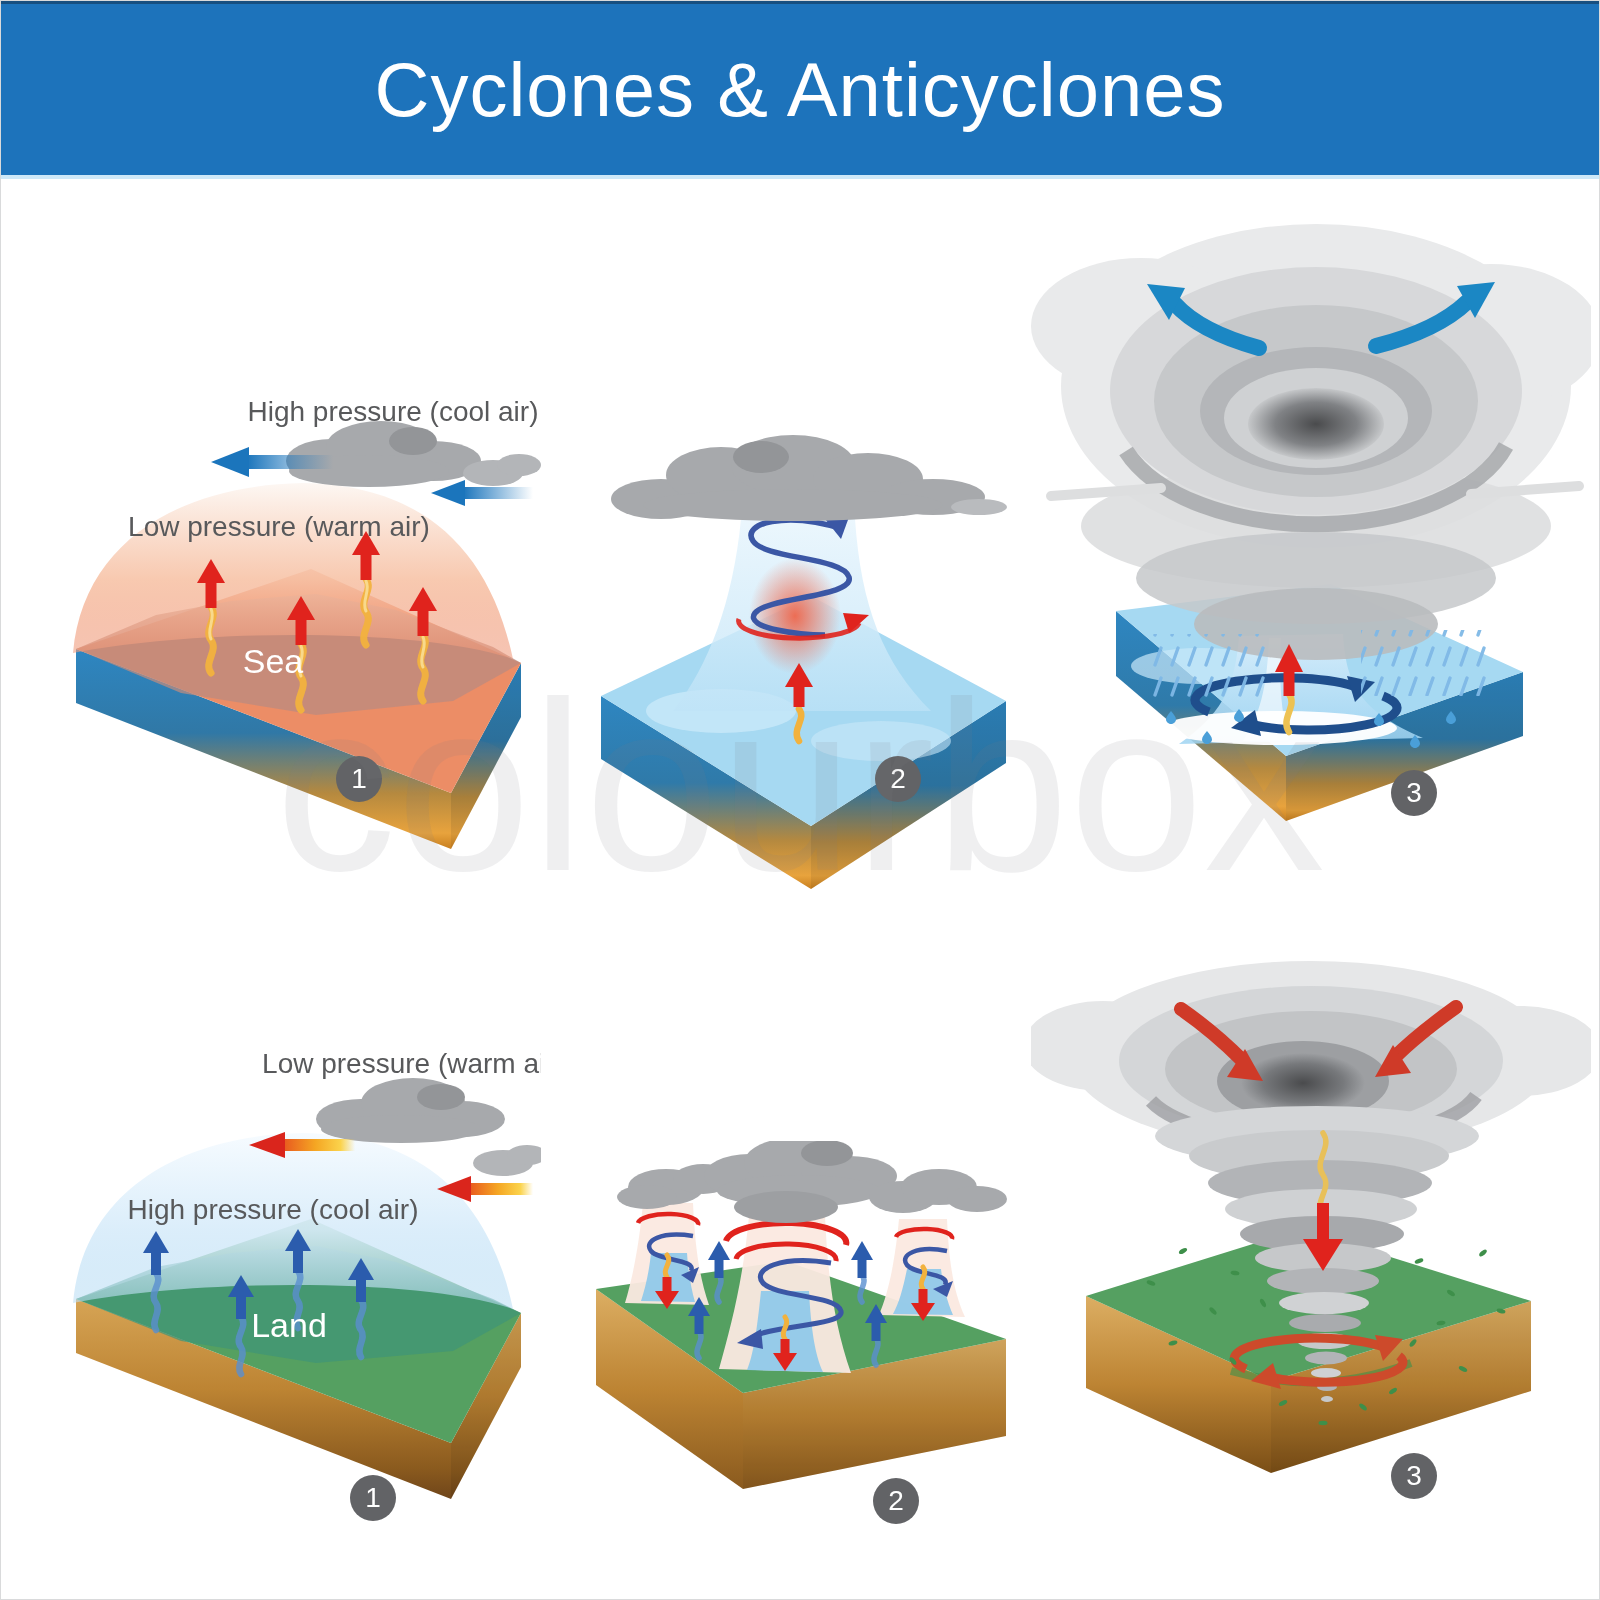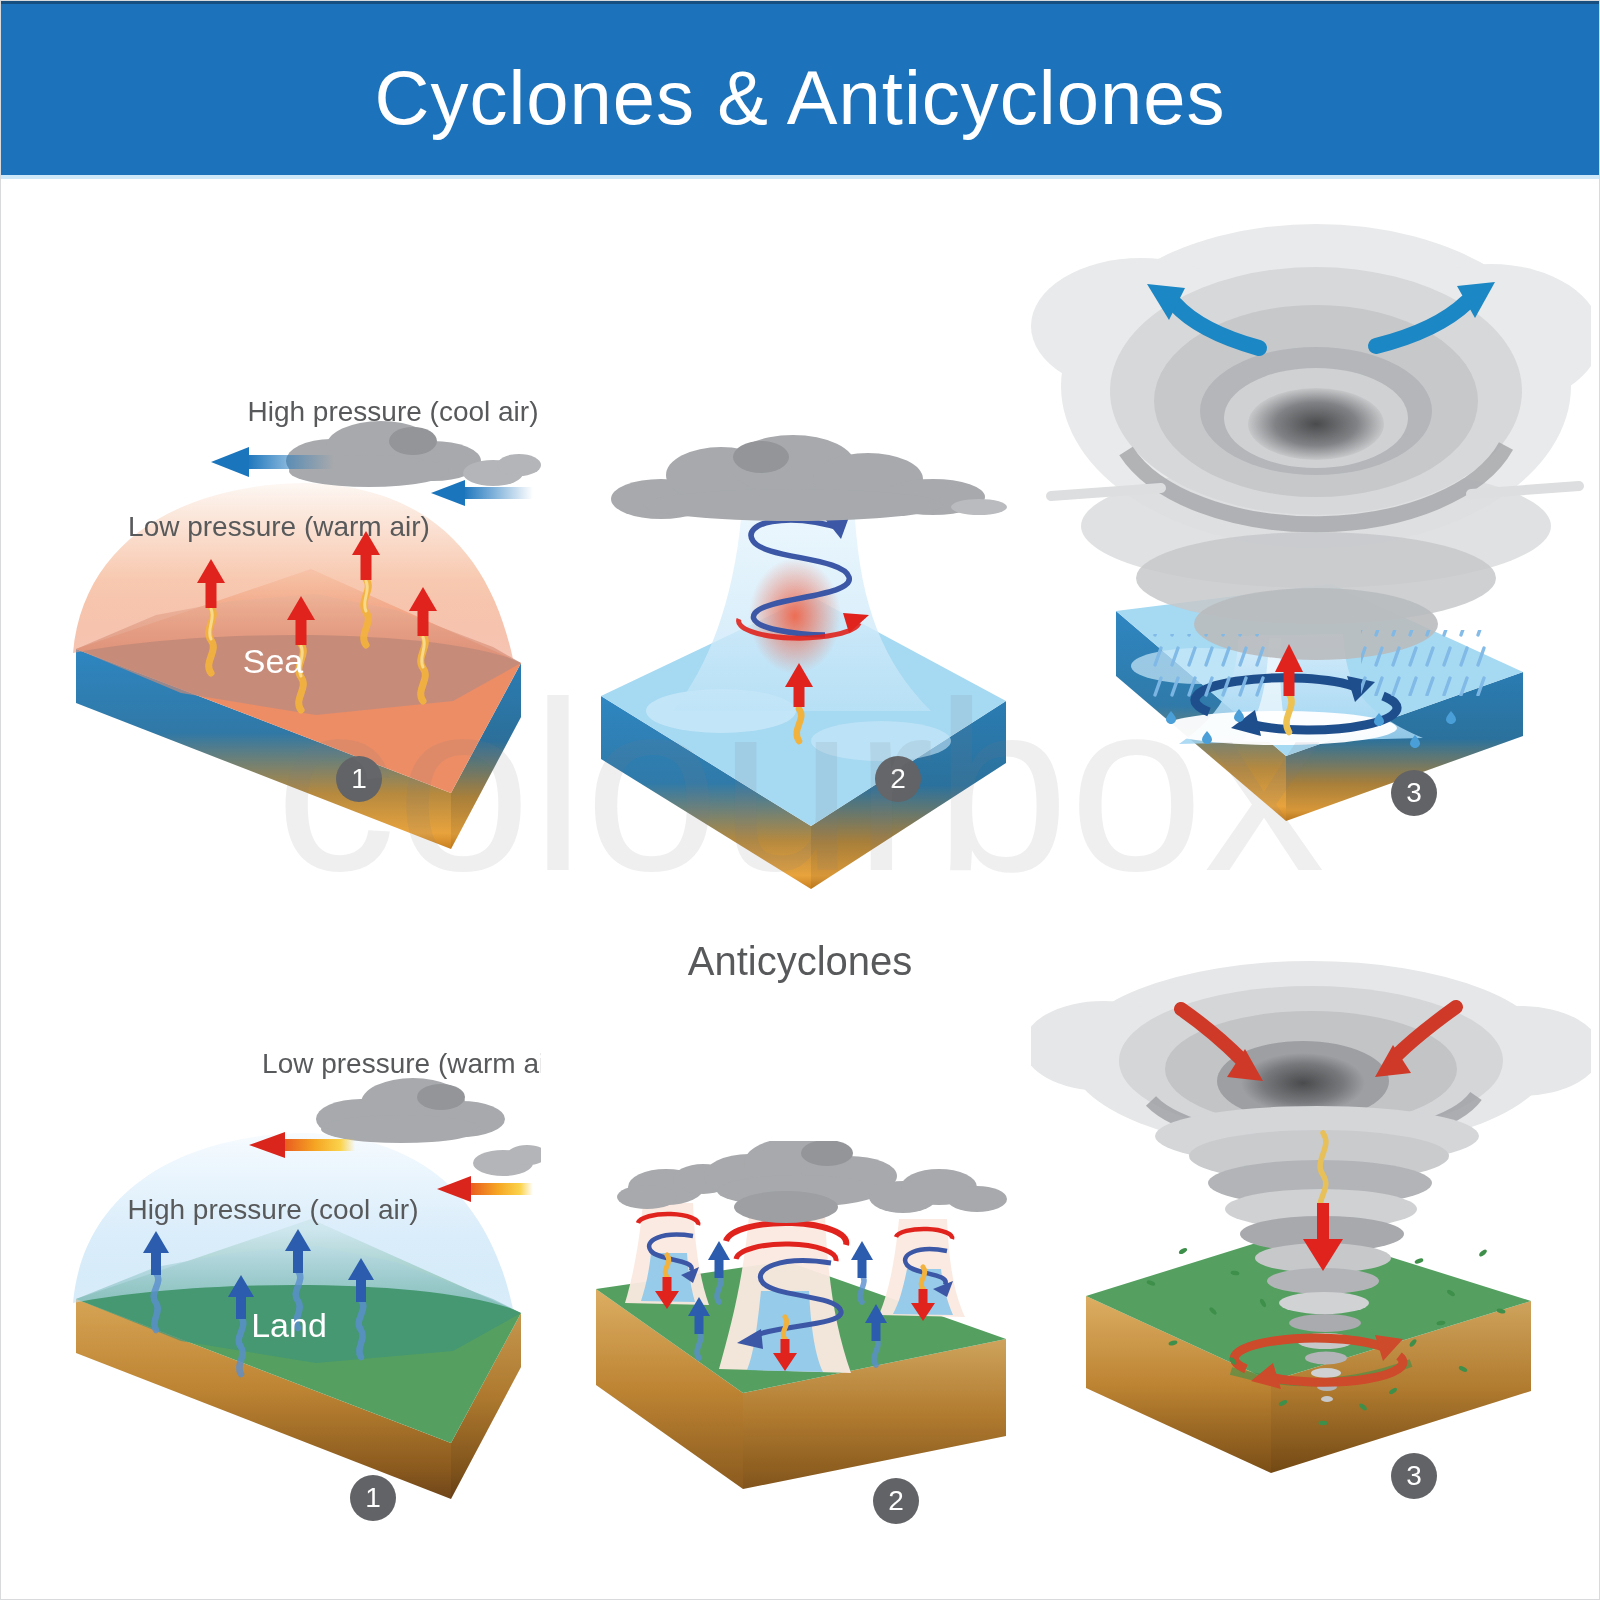--- a/index.html
+++ b/index.html
@@ -1,20 +1,20 @@
 <!DOCTYPE html>
 <html><head>
 <meta charset="utf-8">
 <style>
   html,body{margin:0;padding:0;background:#ffffff;}
   .page{position:relative;width:1600px;height:1600px;background:#ffffff;overflow:hidden;
         font-family:"Liberation Sans",sans-serif;border:1px solid #d9dadb;box-sizing:border-box;}
   .header{position:absolute;top:0;left:0;width:100%;height:178px;background:#1d73bb;
           border-top:3px solid #174f80;border-bottom:4px solid #cde8f8;box-sizing:border-box;z-index:2;}
-  .header h1{margin:8px;text-align:center;line-height:172px;font-size:76px;font-weight:400;
+  .header h1{margin:0;text-align:center;line-height:172px;font-size:76px;font-weight:400;
              color:#ffffff;letter-spacing:1px;}
   .section-title{position:absolute;left:0;width:100%;text-align:center;font-size:40px;
                  color:#58595b;z-index:2;}
   #cyc-title{top:228px;}
   #anti-title{top:938px;}
   .watermark{position:absolute;top:664px;left:0;width:100%;text-align:center;line-height:1;
              font-size:242px;font-weight:400;color:rgba(125,125,130,0.12);z-index:6;
              pointer-events:none;letter-spacing:0px;}
   .badge{position:absolute;width:46px;height:46px;border-radius:50%;background:#626366;
          color:#ffffff;font-size:28px;text-align:center;line-height:46px;z-index:5;}
@@ -25,21 +25,20 @@
 </style>
 </head>
 <body>
 
 <div class="page">
 
   <div class="header">
     <h1>Cyclones &amp; Anticyclones</h1>
   </div>
 
-  <div class="section-title" id="anti-title">Anticyclones</div>
 
   <svg class="fig" style="left:60px;top:390px" width="480" height="470" viewBox="0 0 480 470">
     <defs>
       <linearGradient id="c1side" x1="0" y1="0" x2="0" y2="1">
         <stop offset="0" stop-color="#2e86c1"></stop>
           <stop offset="0.42" stop-color="#3078a6"></stop>
         <stop offset="0.72" stop-color="#b5893f"></stop>
           <stop offset="0.92" stop-color="#e8a33d"></stop>
         <stop offset="1" stop-color="#c87f1f"></stop>
       </linearGradient>

